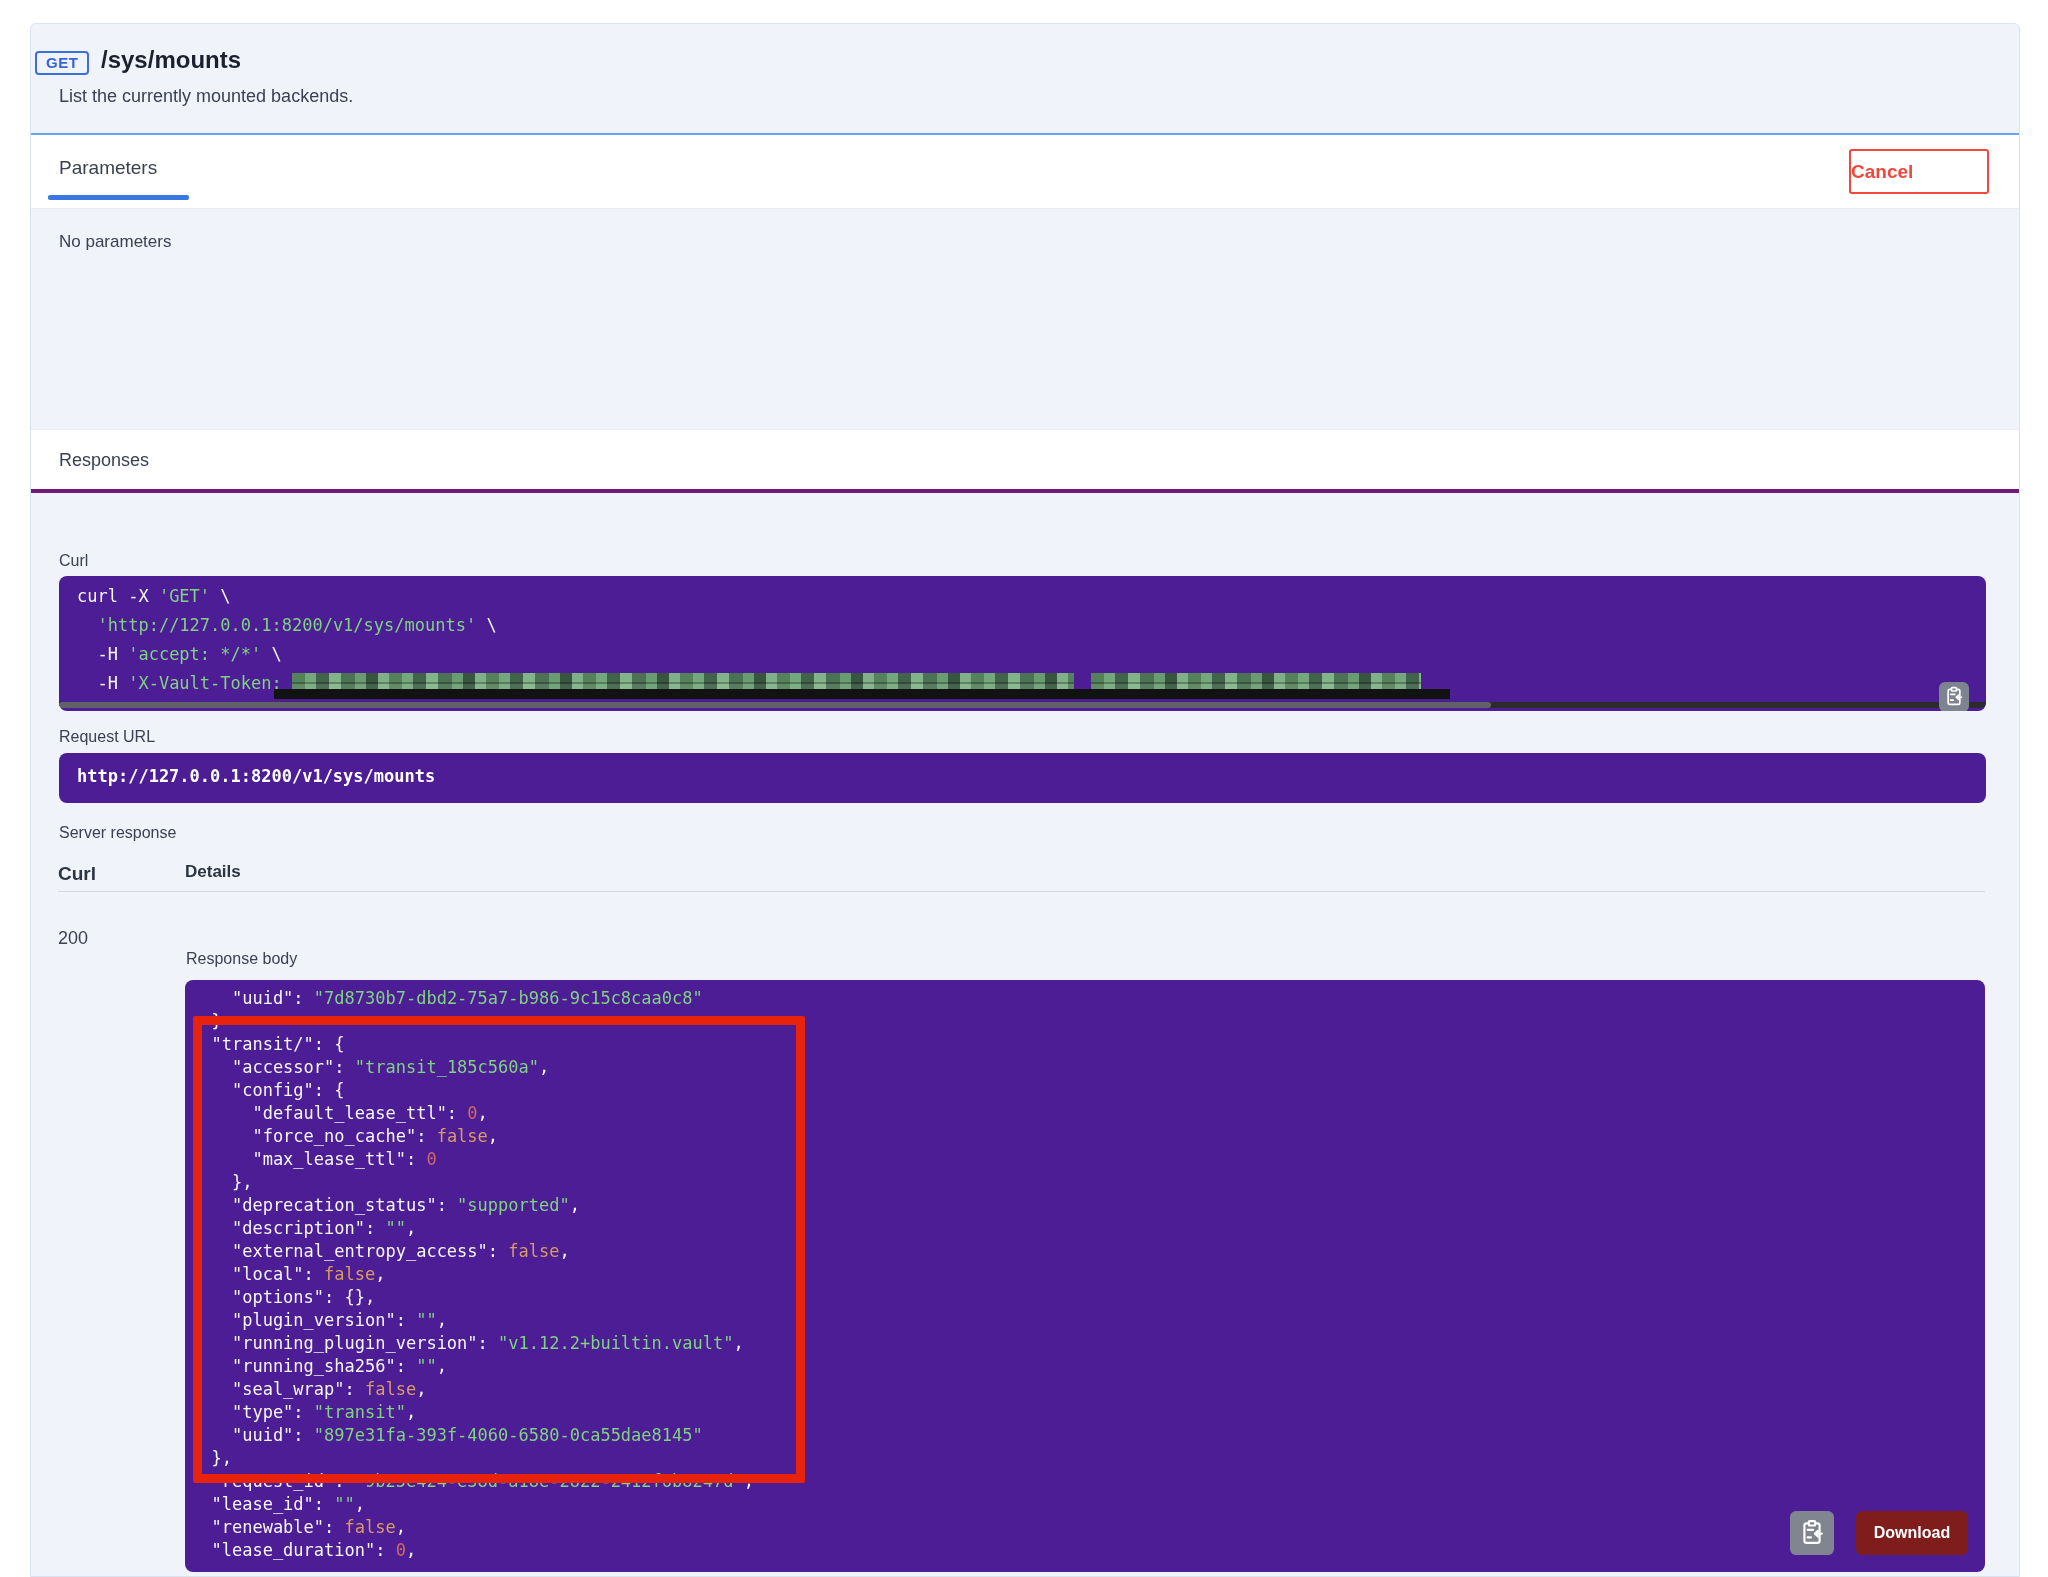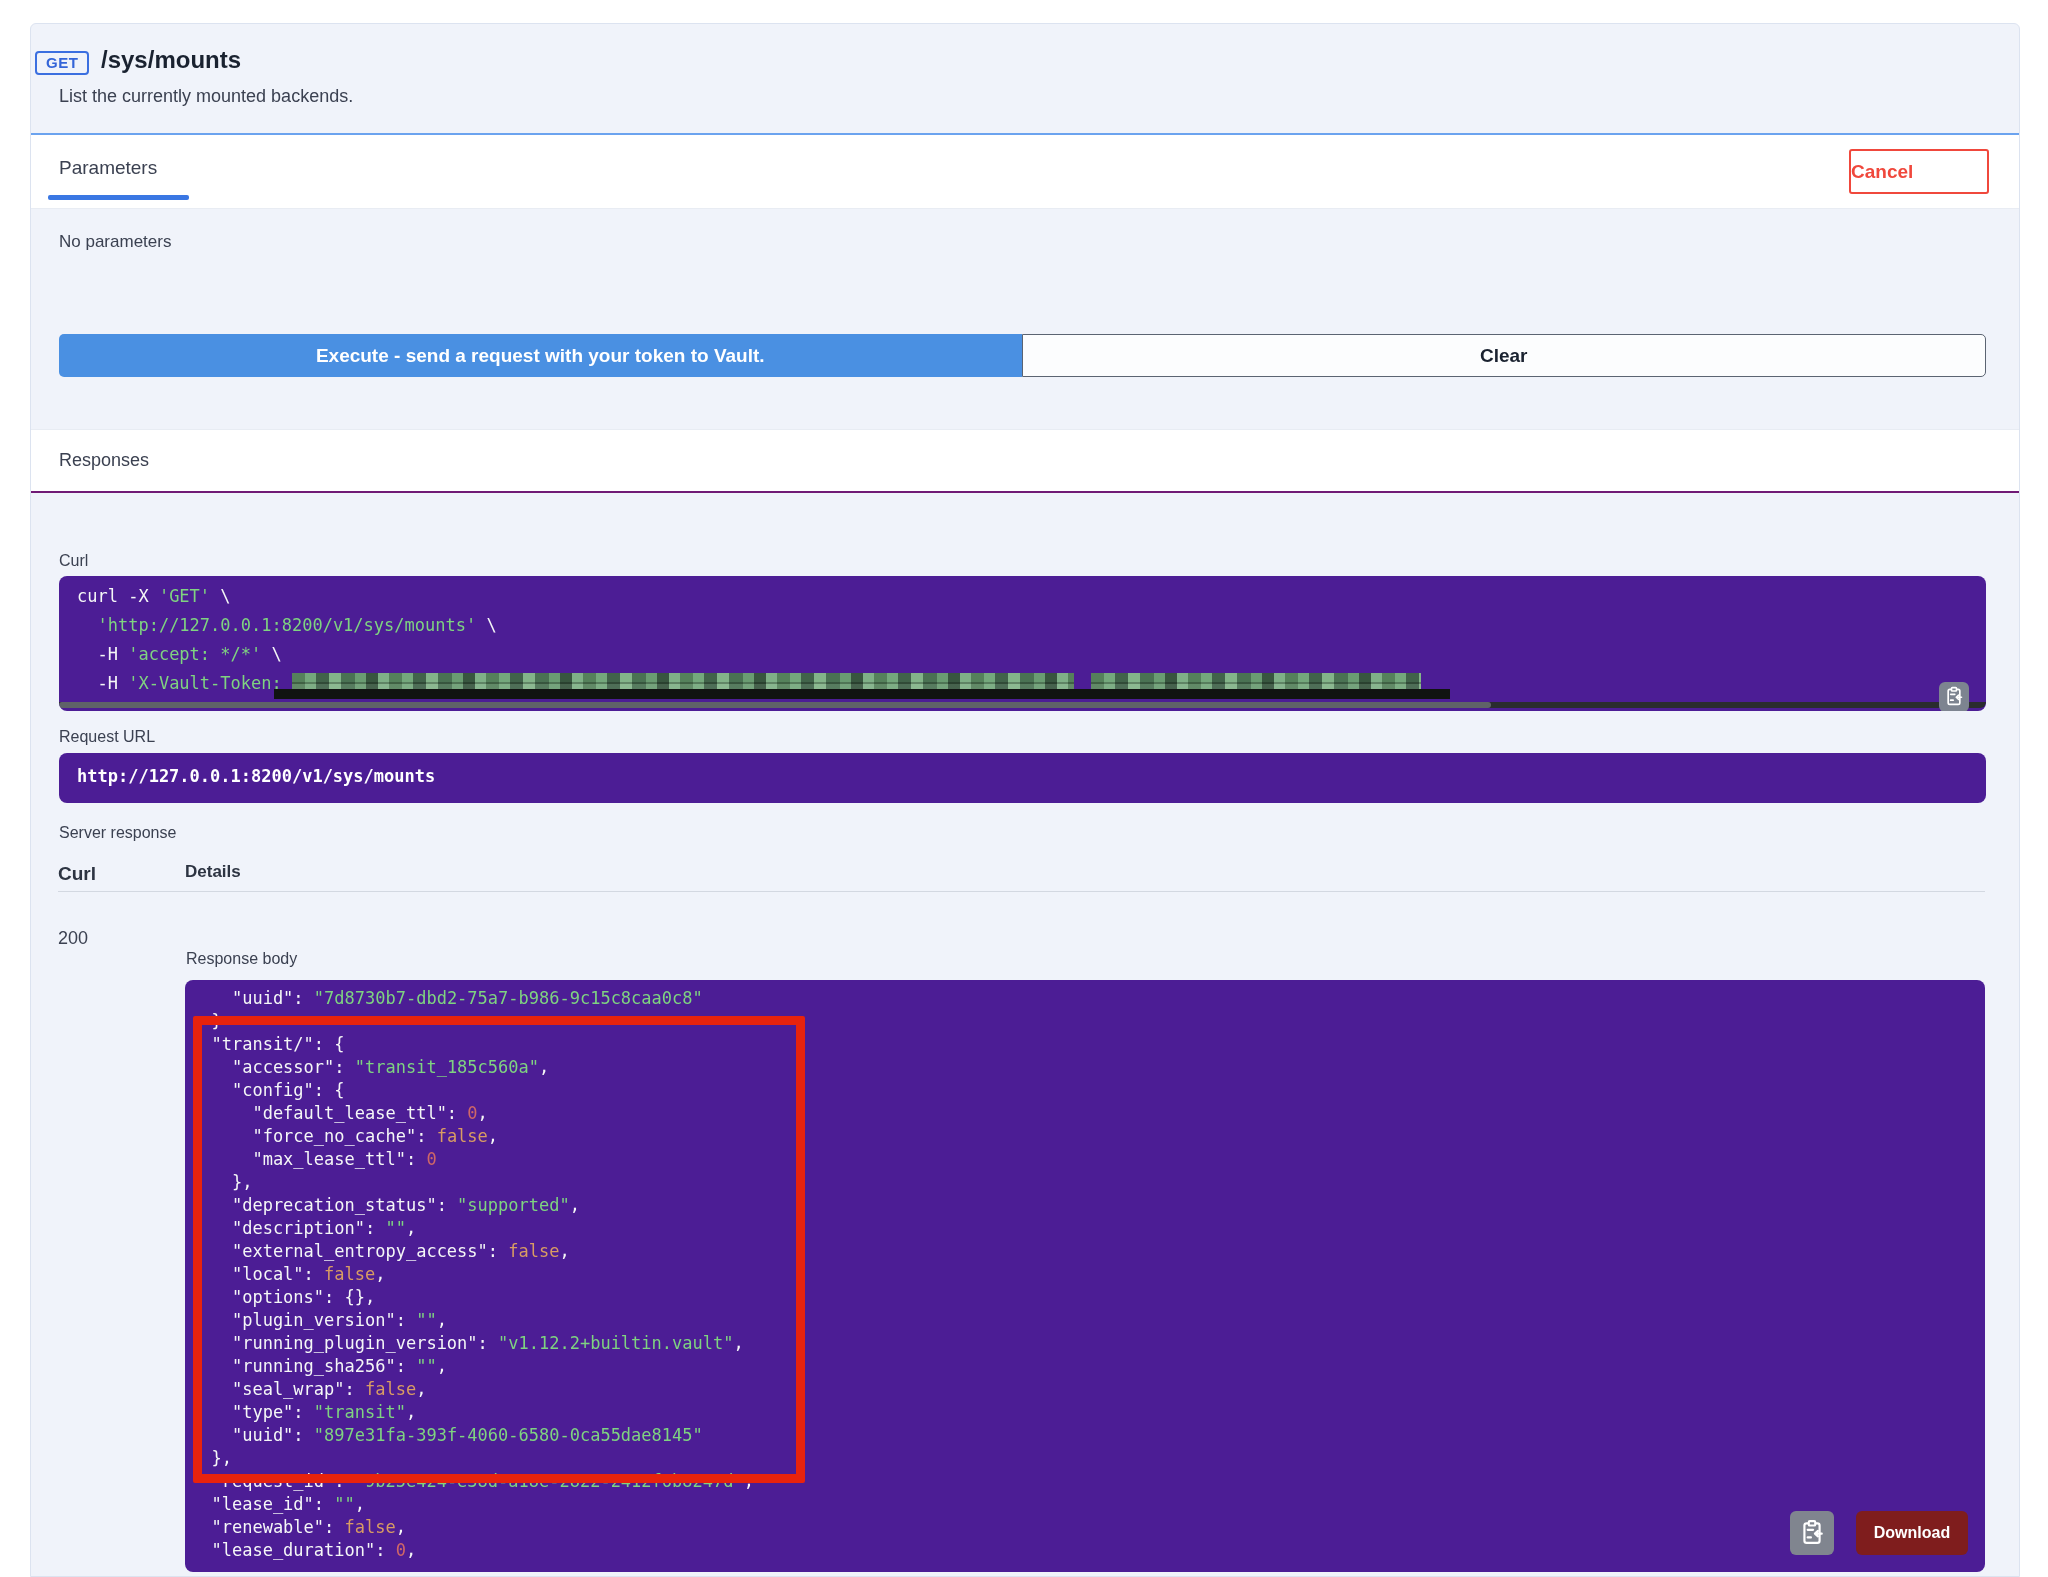--- a/index.html
+++ b/index.html
@@ -38,21 +38,21 @@
   .exec-row { position:absolute; left:28px; top:310px; width:1927px; height:43px; display:flex; }
   .execute-btn { flex:1; background:#4a90e2; border:none; border-radius:5px 0 0 5px;
                  color:#ffffff; font-size:19px; font-weight:bold; cursor:pointer;
                  font-family:"Liberation Sans", sans-serif; }
   .clear-btn { flex:1; background:#fcfdfe; border:1px solid #5b6472; border-radius:0 5px 5px 0;
                color:#1a2230; font-size:19px; font-weight:bold; cursor:pointer;
                font-family:"Liberation Sans", sans-serif; }
 
   
   .responses-band { position:absolute; left:0; top:405px; width:100%; height:64px; background:#ffffff;
-                    border-top:1px solid #e8ecf3; border-bottom:2px solid #701a75; }
+                    border-top:1px solid #e8ecf3; border-bottom:4px solid #701a75; }
   .responses-band .h { position:absolute; left:28px; top:20px; font-size:18px; color:#3b4151; }
 
   .sec-label { position:absolute; font-size:16px; color:#3b4151; }
 
   
   .darkblock { position:absolute; background:#4c1d95; border-radius:8px;
                font-family:"DejaVu Sans Mono", monospace; color:#f5f7f7; }
   .curl-block { left:28px; top:552px; width:1927px; height:135px; overflow:hidden; }
   .curl-code { position:absolute; left:18px; top:6px; white-space:pre; font-size:17px; }
   .curl-code .cline { height:29px; line-height:29px; }
@@ -121,24 +121,20 @@
     <div class="blue-divider"></div>
 
     <div class="tabbar">
       <span class="tab">Parameters</span>
       <span class="tab-underline"></span>
       <button class="cancel-btn">Cancel</button>
     </div>
 
     <div class="no-params">No parameters</div>
 
-    <div class="exec-row">
-      <button class="execute-btn">Execute - send a request with your token to Vault.</button>
-      <button class="clear-btn">Clear</button>
-    </div>
 
     <div class="responses-band">
       <span class="h">Responses</span>
     </div>
 
     <div class="sec-label" style="left:28px; top:528px;">Curl</div>
     <div class="darkblock curl-block">
       <div class="curl-code"><div class="cline"><span class="seg-pln">curl -X </span><span class="seg-str">'GET'</span><span class="seg-pln"> \</span></div><div class="cline"><span class="seg-pln">  </span><span class="seg-str">'http://127.0.0.1:8200/v1/sys/mounts'</span><span class="seg-pln"> \</span></div><div class="cline"><span class="seg-pln">  -H </span><span class="seg-str">'accept: */*'</span><span class="seg-pln"> \</span></div><div class="cline"><span class="seg-pln">  -H </span><span class="seg-str">'X-Vault-Token: </span><span class="seg-redactA"></span><span class="seg-redactB"></span></div></div>
       <div class="redact-understrip"></div>
       <div class="curl-scroll-track">

